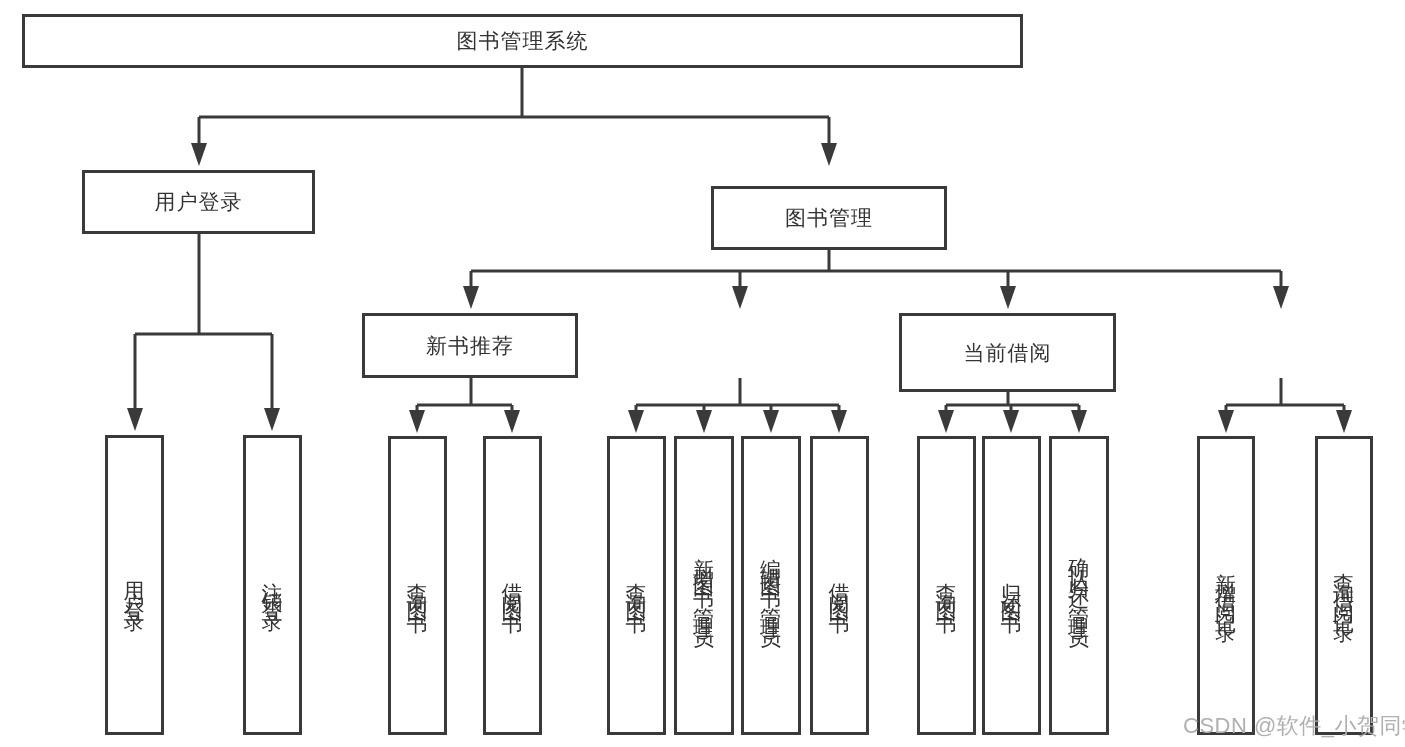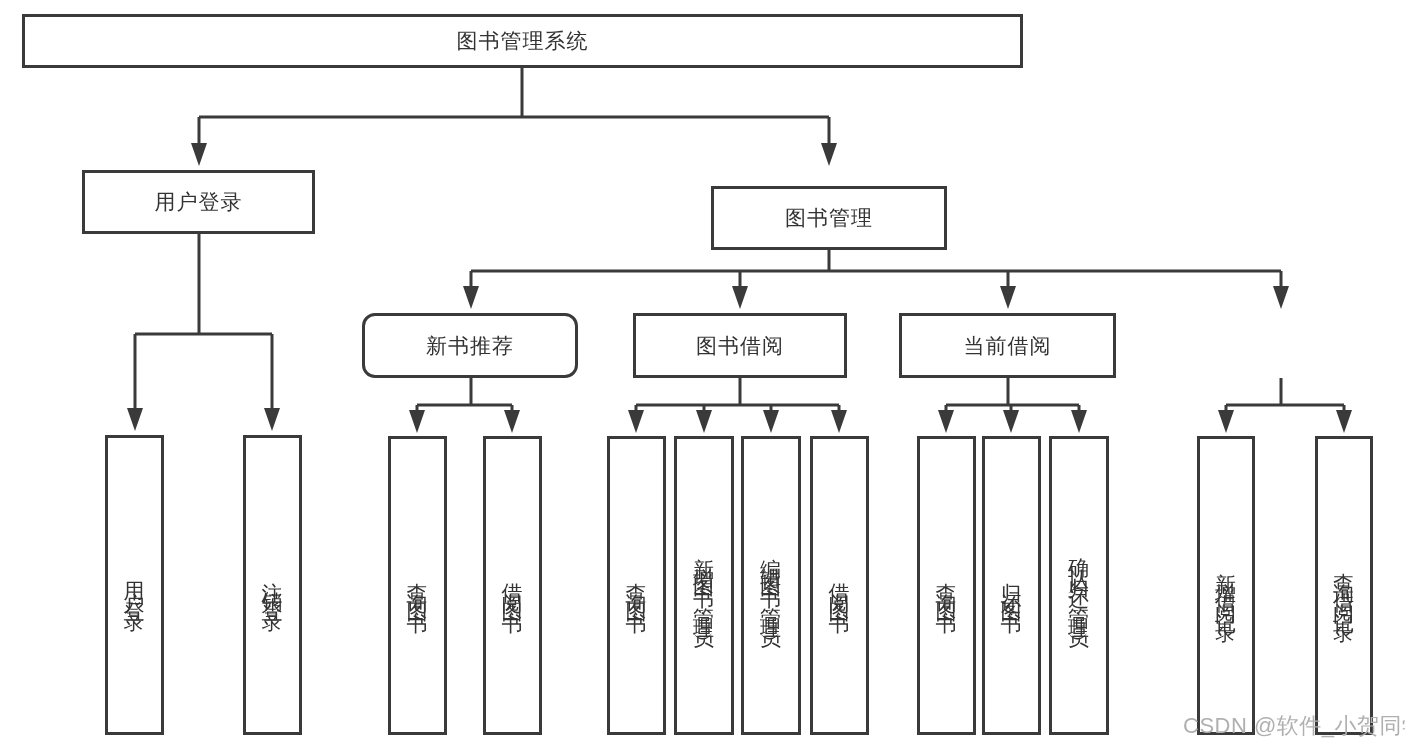--- a/index.html
+++ b/index.html
@@ -86,23 +86,22 @@
       <polygon points="1218,410 1234,410 1226,433"></polygon>
       <polygon points="1336,410 1352,410 1344,433"></polygon>
     </g>
   </svg>
 
   <div class="node" style="left:22px; top:14px; width:1001px; height:54px;">图书管理系统</div>
 
   <div class="node" style="left:82px; top:170px; width:233px; height:64px;">用户登录</div>
   <div class="node" style="left:711px; top:186px; width:236px; height:64px;">图书管理</div>
 
-  <div class="node" style="left:362px; top:313px; width:216px; height:65px;border-radius:13px;">新书推荐</div>
-  <div class="node" style="left:633px; top:313px; width:214px; height:65px;">图书借阅</div>
-  <div class="node" style="left:899px; top:313px; width:217px; height:65px;">当前借阅</div>
+  <div class="node" style="left:362px; top:313px; width:216px; height:65px;">新书推荐</div>
+  <div class="node" style="left:899px; top:313px; width:217px; height:79px;">当前借阅</div>
 
   <div class="node vnode" style="left:105px; top:435px; width:59px; height:300px;">用户登录</div>
   <div class="node vnode" style="left:243px; top:435px; width:59px; height:300px;">注销登录</div>
 
   <div class="node vnode" style="left:388px; top:436px; width:59px; height:299px;">查询图书</div>
   <div class="node vnode" style="left:483px; top:436px; width:59px; height:299px;">借阅图书</div>
 
   <div class="node vnode" style="left:607px; top:436px; width:59px; height:299px;">查询图书</div>
   <div class="node vnode" style="left:674px; top:436px; width:60px; height:299px;">新增图书（管理员）</div>
   <div class="node vnode" style="left:741px; top:436px; width:60px; height:299px;">编辑图书（管理员）</div>

